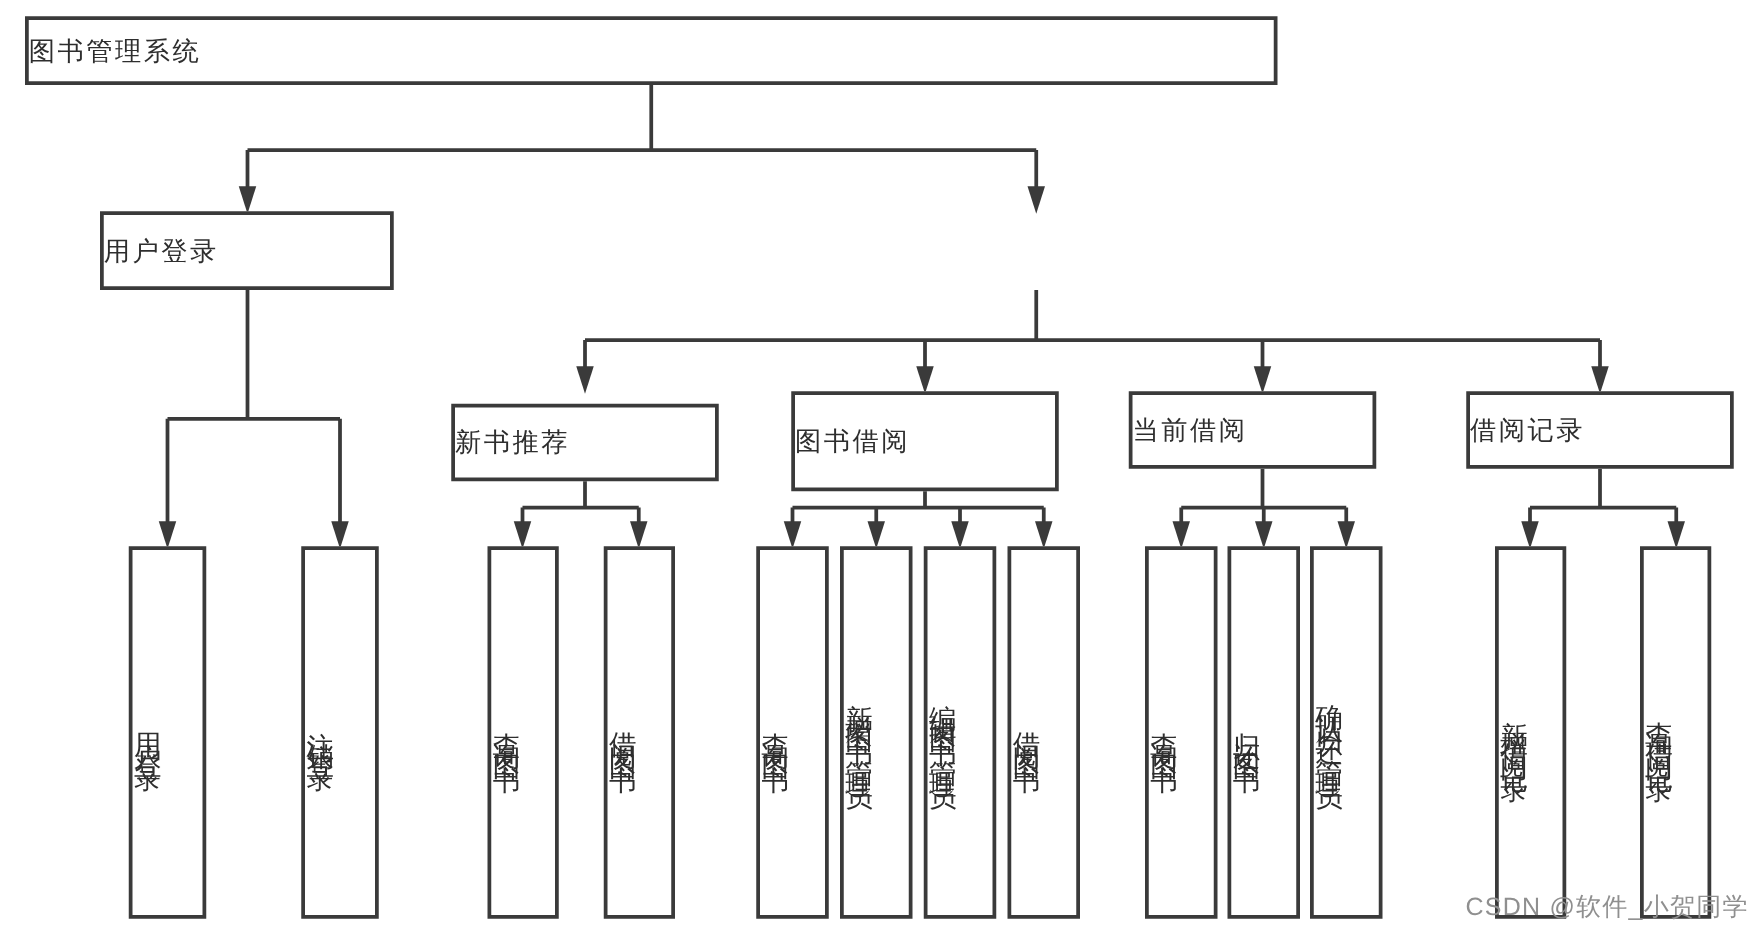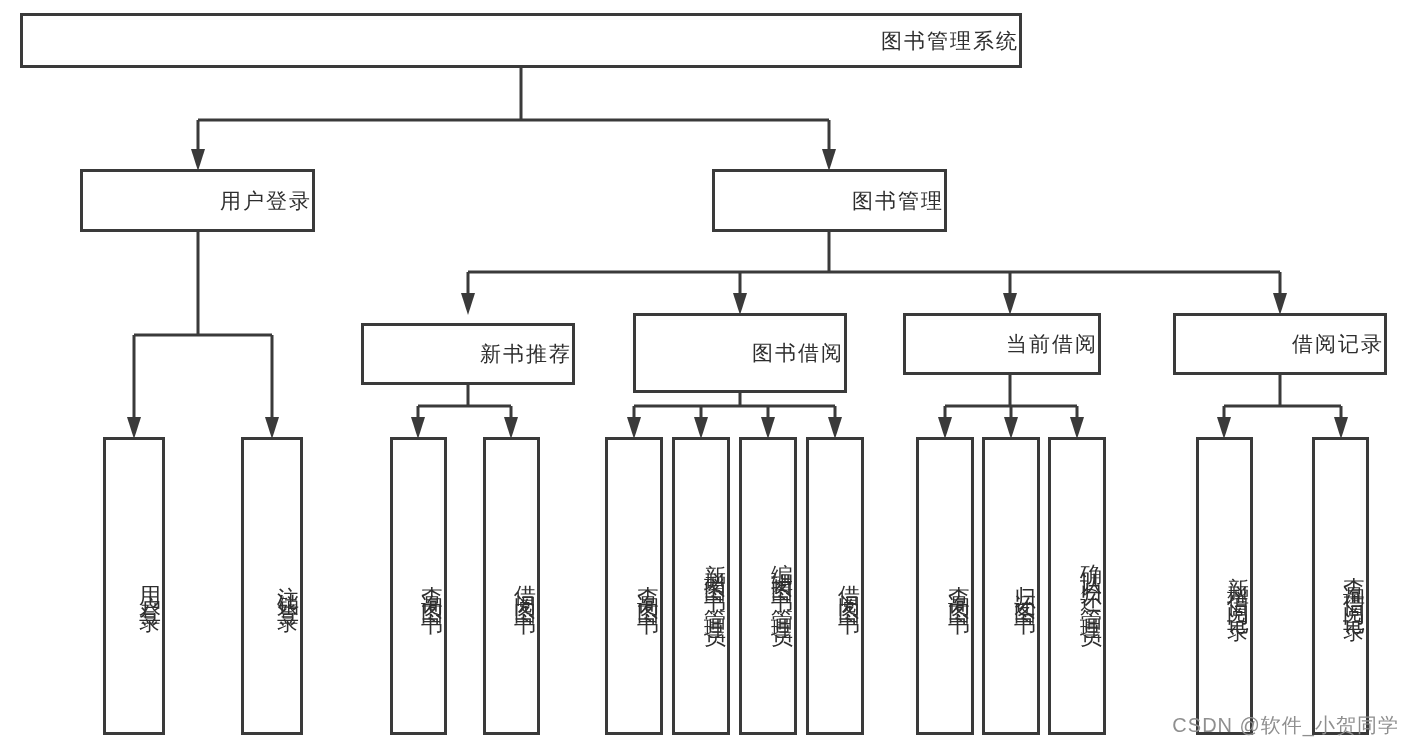--- a/index.html
+++ b/index.html
@@ -23,21 +23,21 @@
     height: 747px;
     z-index: 1;
   }
   .node {
     position: absolute;
     box-sizing: border-box;
     background: #ffffff;
     border: 3px solid #3a3a3a;
     display: flex;
     align-items: center;
-    justify-content: flex-end;
+    justify-content: flex-start;
     color: #2e2e2e;
     z-index: 2;
   }
   .hnode {
     font-size: 21px;
     letter-spacing: 2px;
     white-space: nowrap;
   }
   .vnode {
     top: 437px;
@@ -109,23 +109,20 @@
     </g>
   </svg>
 
   <div class="node hnode" style="left:20px; top:13px; width:1002px; height:55px;">
     <span>图书管理系统</span>
   </div>
 
   <div class="node hnode" style="left:80px; top:169px; width:235px; height:63px;">
     <span>用户登录</span>
   </div>
-  <div class="node hnode" style="left:712px; top:169px; width:235px; height:63px;">
-    <span>图书管理</span>
-  </div>
 
   <div class="node hnode" style="left:361px; top:323px; width:214px; height:62px;">
     <span>新书推荐</span>
   </div>
   <div class="node hnode" style="left:633px; top:313px; width:214px; height:80px;">
     <span>图书借阅</span>
   </div>
   <div class="node hnode" style="left:903px; top:313px; width:198px; height:62px;">
     <span>当前借阅</span>
   </div>

